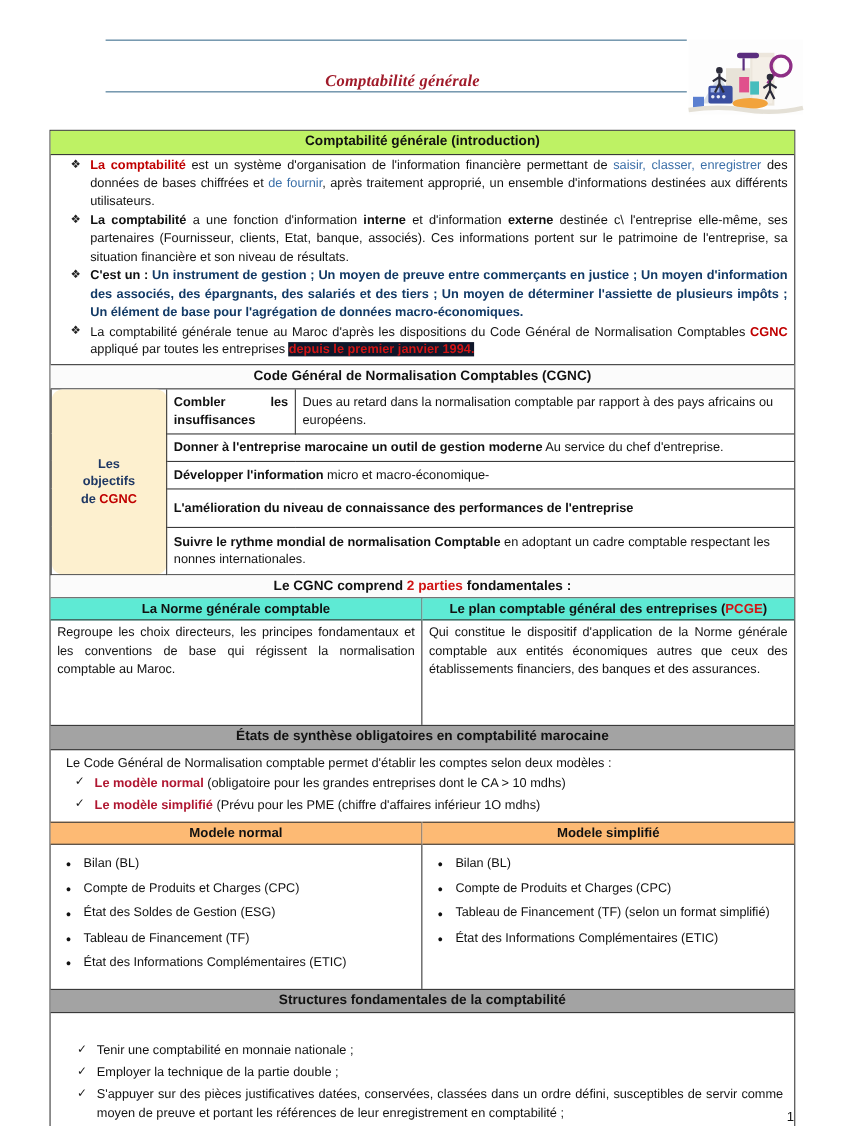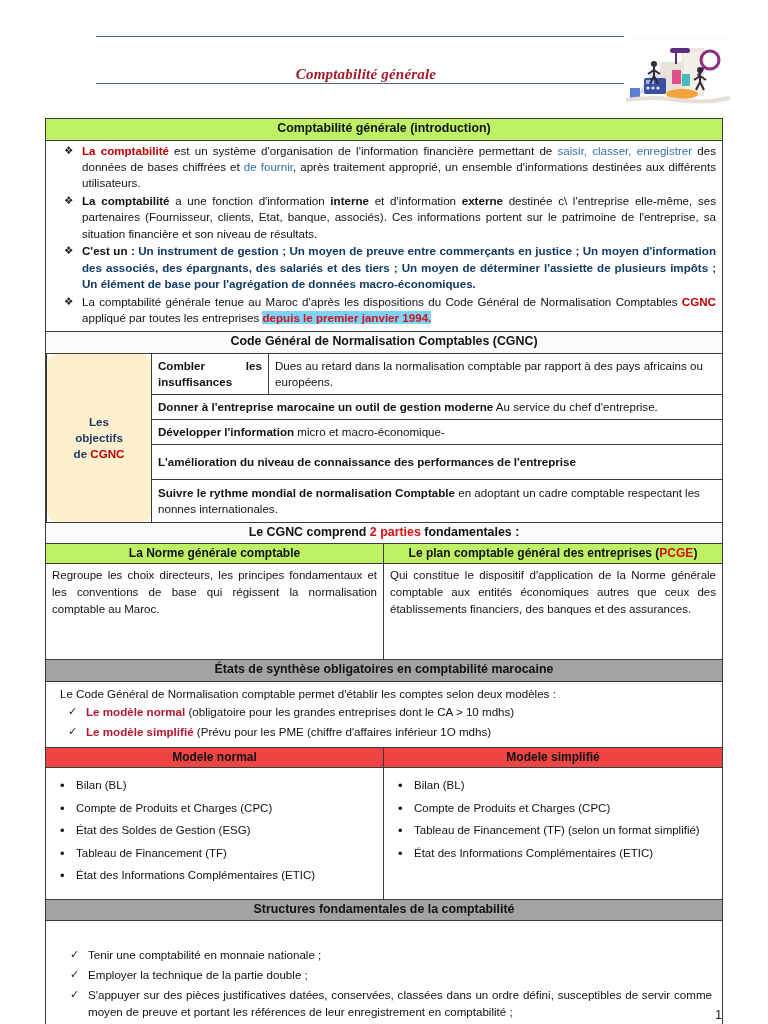--- a/index.html
+++ b/index.html
@@ -132,21 +132,21 @@
     font-size: 13px; line-height: 1.35;
   }
 
   .b  { font-weight: bold; }
   .red { color: #d01414; }
   .redb { color: #c00000; font-weight: bold; }
   .crim { color: #b01731; font-weight: bold; }
   .blue { color: #3a6fa8; }
   .navy { color: #123a66; font-weight: bold; }
   .u { }
-  .hl { background: #7dd3fc; color: #d01414; font-weight: bold; }
+  .hl { background: #0f172a; color: #d01414; font-weight: bold; }
 
   
   table.tbl {
     border-collapse: collapse;
     width: 100%;
     table-layout: fixed;
   }
   table.tbl td {
     border: 1px solid #3a3a3a;
     padding: 4px 6px;
@@ -182,26 +182,26 @@
   .split > .col {
     flex: 1 1 50%;
     box-sizing: border-box;
   }
   .split > .col.left { border-right: 1px solid #3a3a3a; }
 
   .subhead {
     text-align: center;
     font-weight: bold;
     font-size: 12px;
-    background: #bef264;
+    background: #5eead4;
     padding: 2px 4px 3px;
     border-bottom: 1px solid #3a3a3a;
   }
   .subhead.cream {
-    background: #ef4444;
+    background: #fdba74;
     border-top: 1px solid #3a3a3a;
   }
   .coltext {
     padding: 3px 6px 6px 6px;
     font-size: 11.5px;
     line-height: 1.45;
     text-align: justify;
     text-justify: inter-word;
     min-height: 86px;
   }

